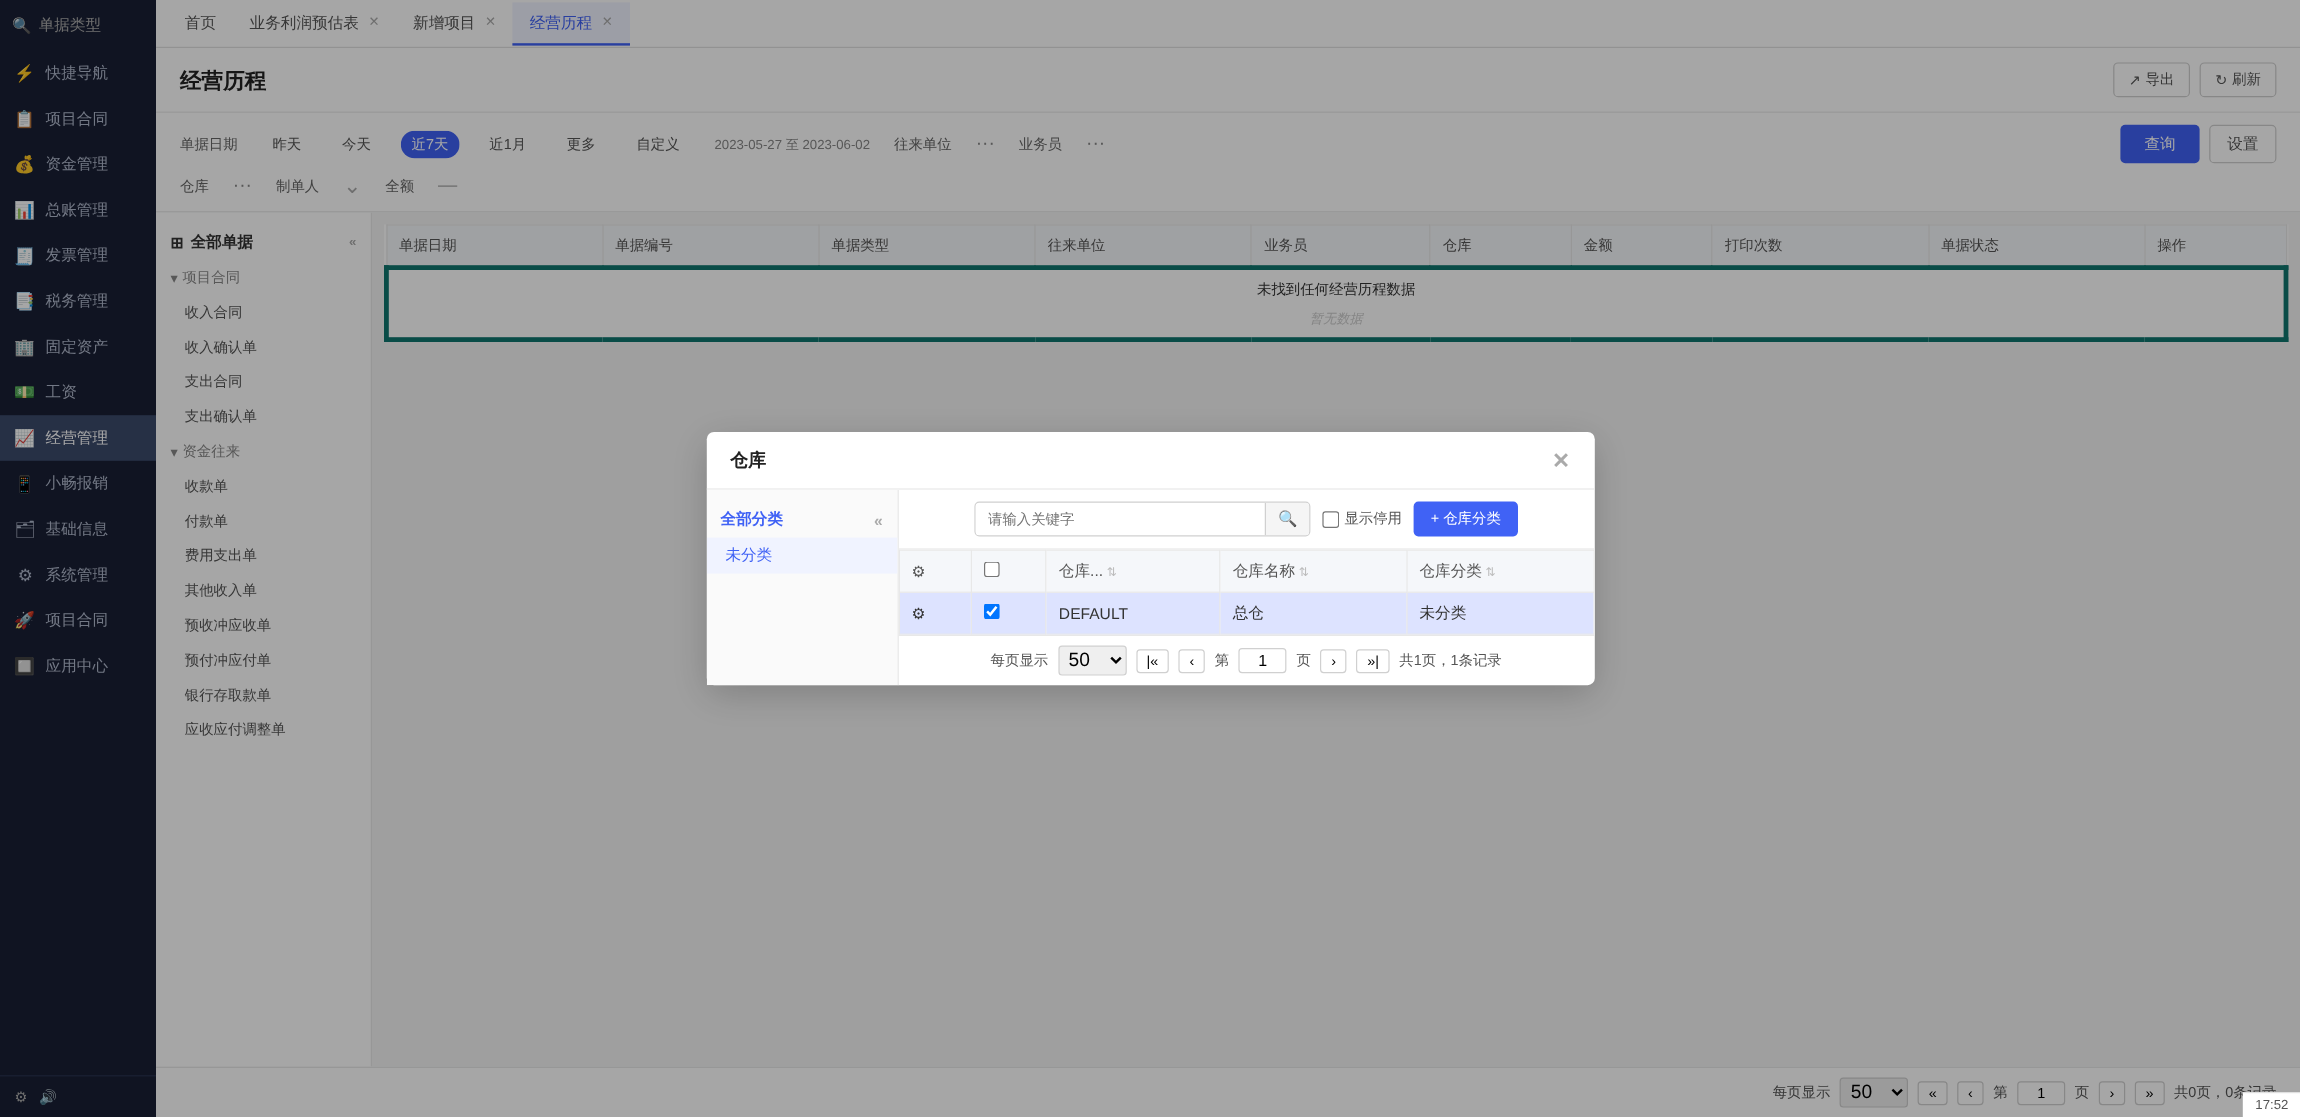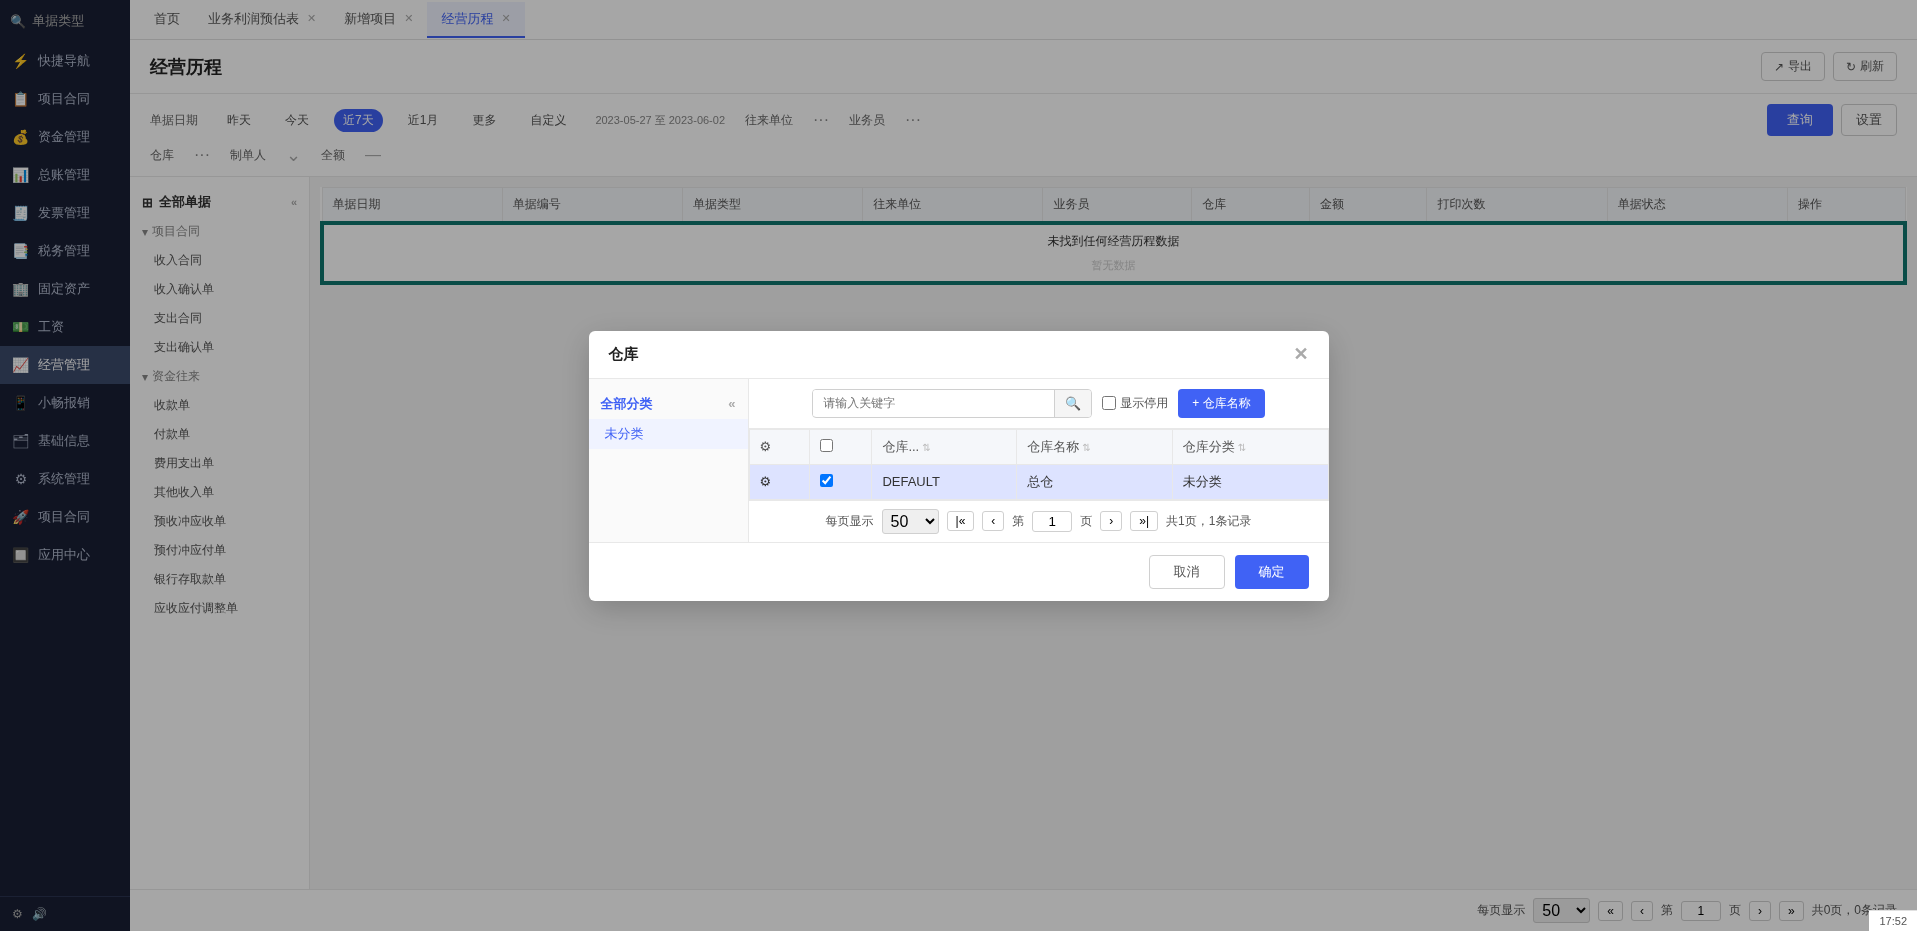--- a/index.html
+++ b/index.html
@@ -431,21 +431,21 @@
               <th>金额</th>
               <th>打印次数</th>
               <th>单据状态</th>
               <th>操作</th>
             </tr>
         </thead>
         <tbody>
           <tr>
             <td colspan="10" class="no-data">
               <span>未找到任何经营历程数据</span>
-              <div style="margin-top:8px; color:#ccc; font-size:11px;">暂无数据</div>
+              <div style="margin-top:8px; color:#ccc; font-size:11px;font-style:italic;">暂无数据</div>
             </td>
           </tr>
         </tbody>
       </table>
     </div>
   </div>
 
   <div class="bottom-bar">
     <span>每页显示</span>
     <select class="per-page-select">
@@ -488,21 +488,21 @@
         <div class="modal-toolbar">
           <div class="modal-search-wrap">
             <input class="modal-search-input" placeholder="请输入关键字" style="">
             <span class="modal-search-btn">🔍</span>
           </div>
           <div class="modal-show-disabled">
             <input type="checkbox" class="checkbox" style="">
             <span>显示停用</span>
           </div>
           <button class="btn-add-warehouse">
-            <span>+ 仓库名称</span>
+            <span>+ 仓库分类</span>
           </button>
         </div>
 
         <div class="modal-table-wrap">
           <table class="modal-table">
             <thead>
               <tr>
                 <th><span class="gear-icon"></span></th>
                 <th><input type="checkbox" style=""></th>
                 <th>仓库...<span class="sort-icon">⇅</span></th>
@@ -532,22 +532,18 @@
           <span>第</span>
           <input class="modal-page-input" value="1" style="">
           <span>页</span>
           <button class="modal-page-btn">›</button>
           <button class="modal-page-btn">»|</button>
           <span>共1页，1条记录</span>
         </div>
       </div>
     </div>
 
-    <div class="modal-footer">
-      <button class="btn-cancel">取消</button>
-      <button class="btn-confirm">确定</button>
-    </div>
   </div>
 </div>
 
 <div class="system-tray">
   <span>17:52</span>
 </div>
 
 </body></html>

